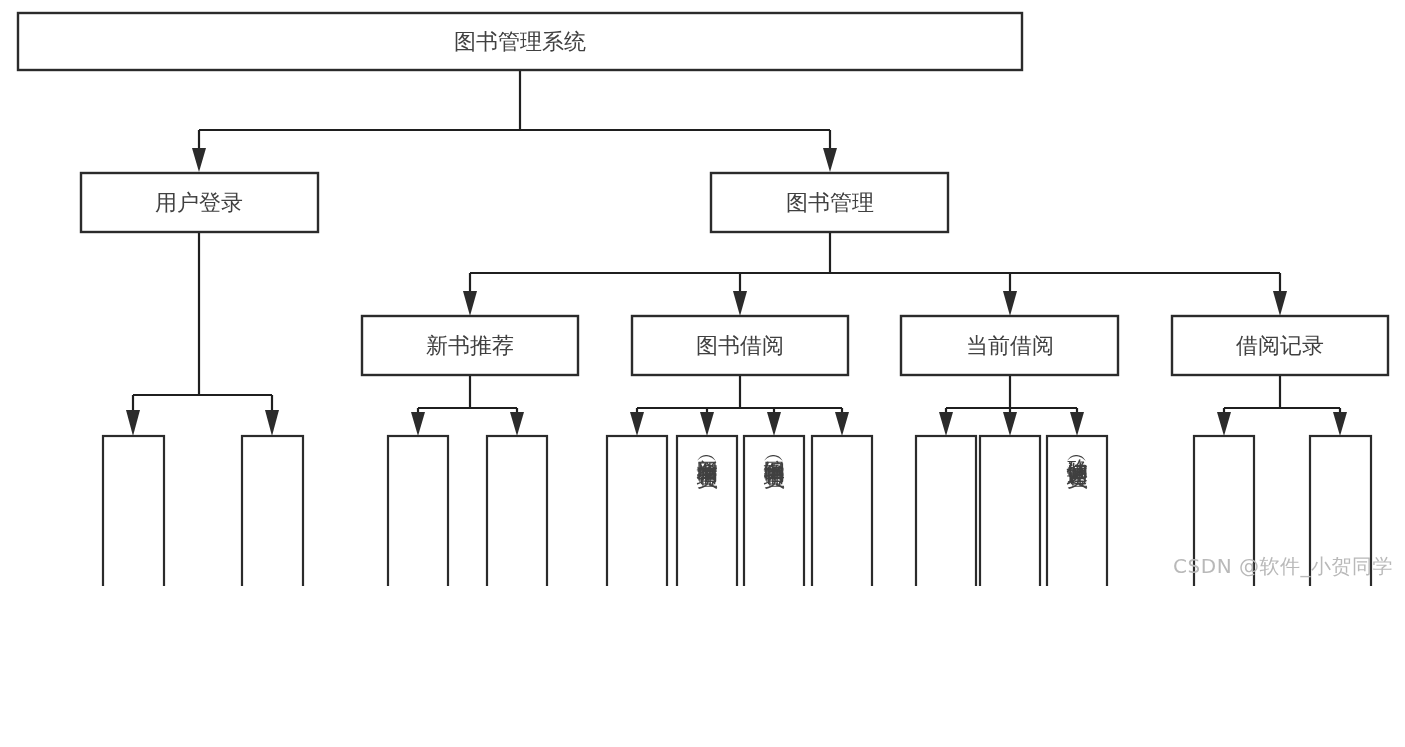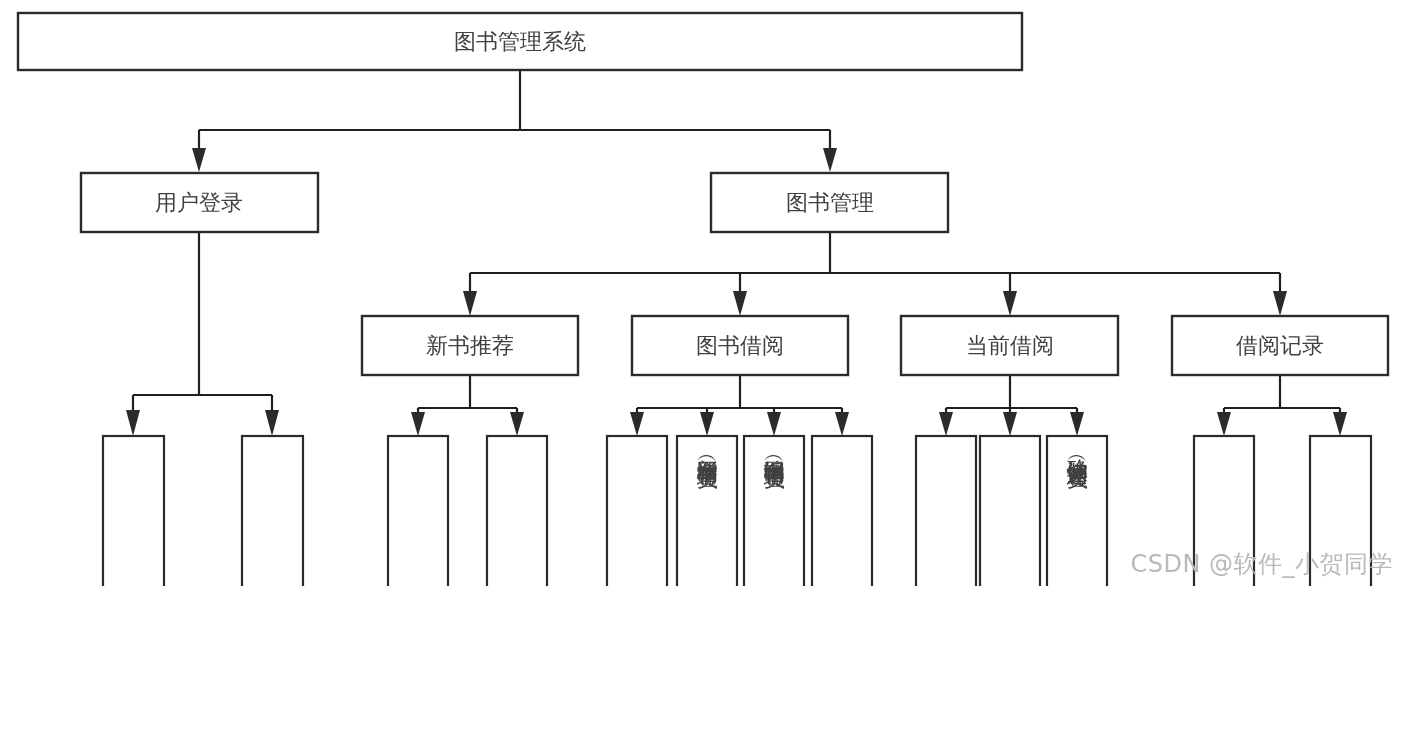--- a/index.html
+++ b/index.html
@@ -72,21 +72,21 @@
     letter-spacing: 1.5px;
     color: #404040;
     white-space: nowrap;
     text-align: center;
   }
   .watermark {
     position: absolute;
     right: 12px;
     bottom: 6px;
     font-family: "DejaVu Sans", "Liberation Sans", sans-serif;
-    font-size: 24px;
+    font-size: 20px;
     color: #b9b9b9;
     letter-spacing: 0.5px;
     user-select: none;
     white-space: nowrap;
   }
 </style>
 </head>
 <body>
 
 <div id="diagram-root">

